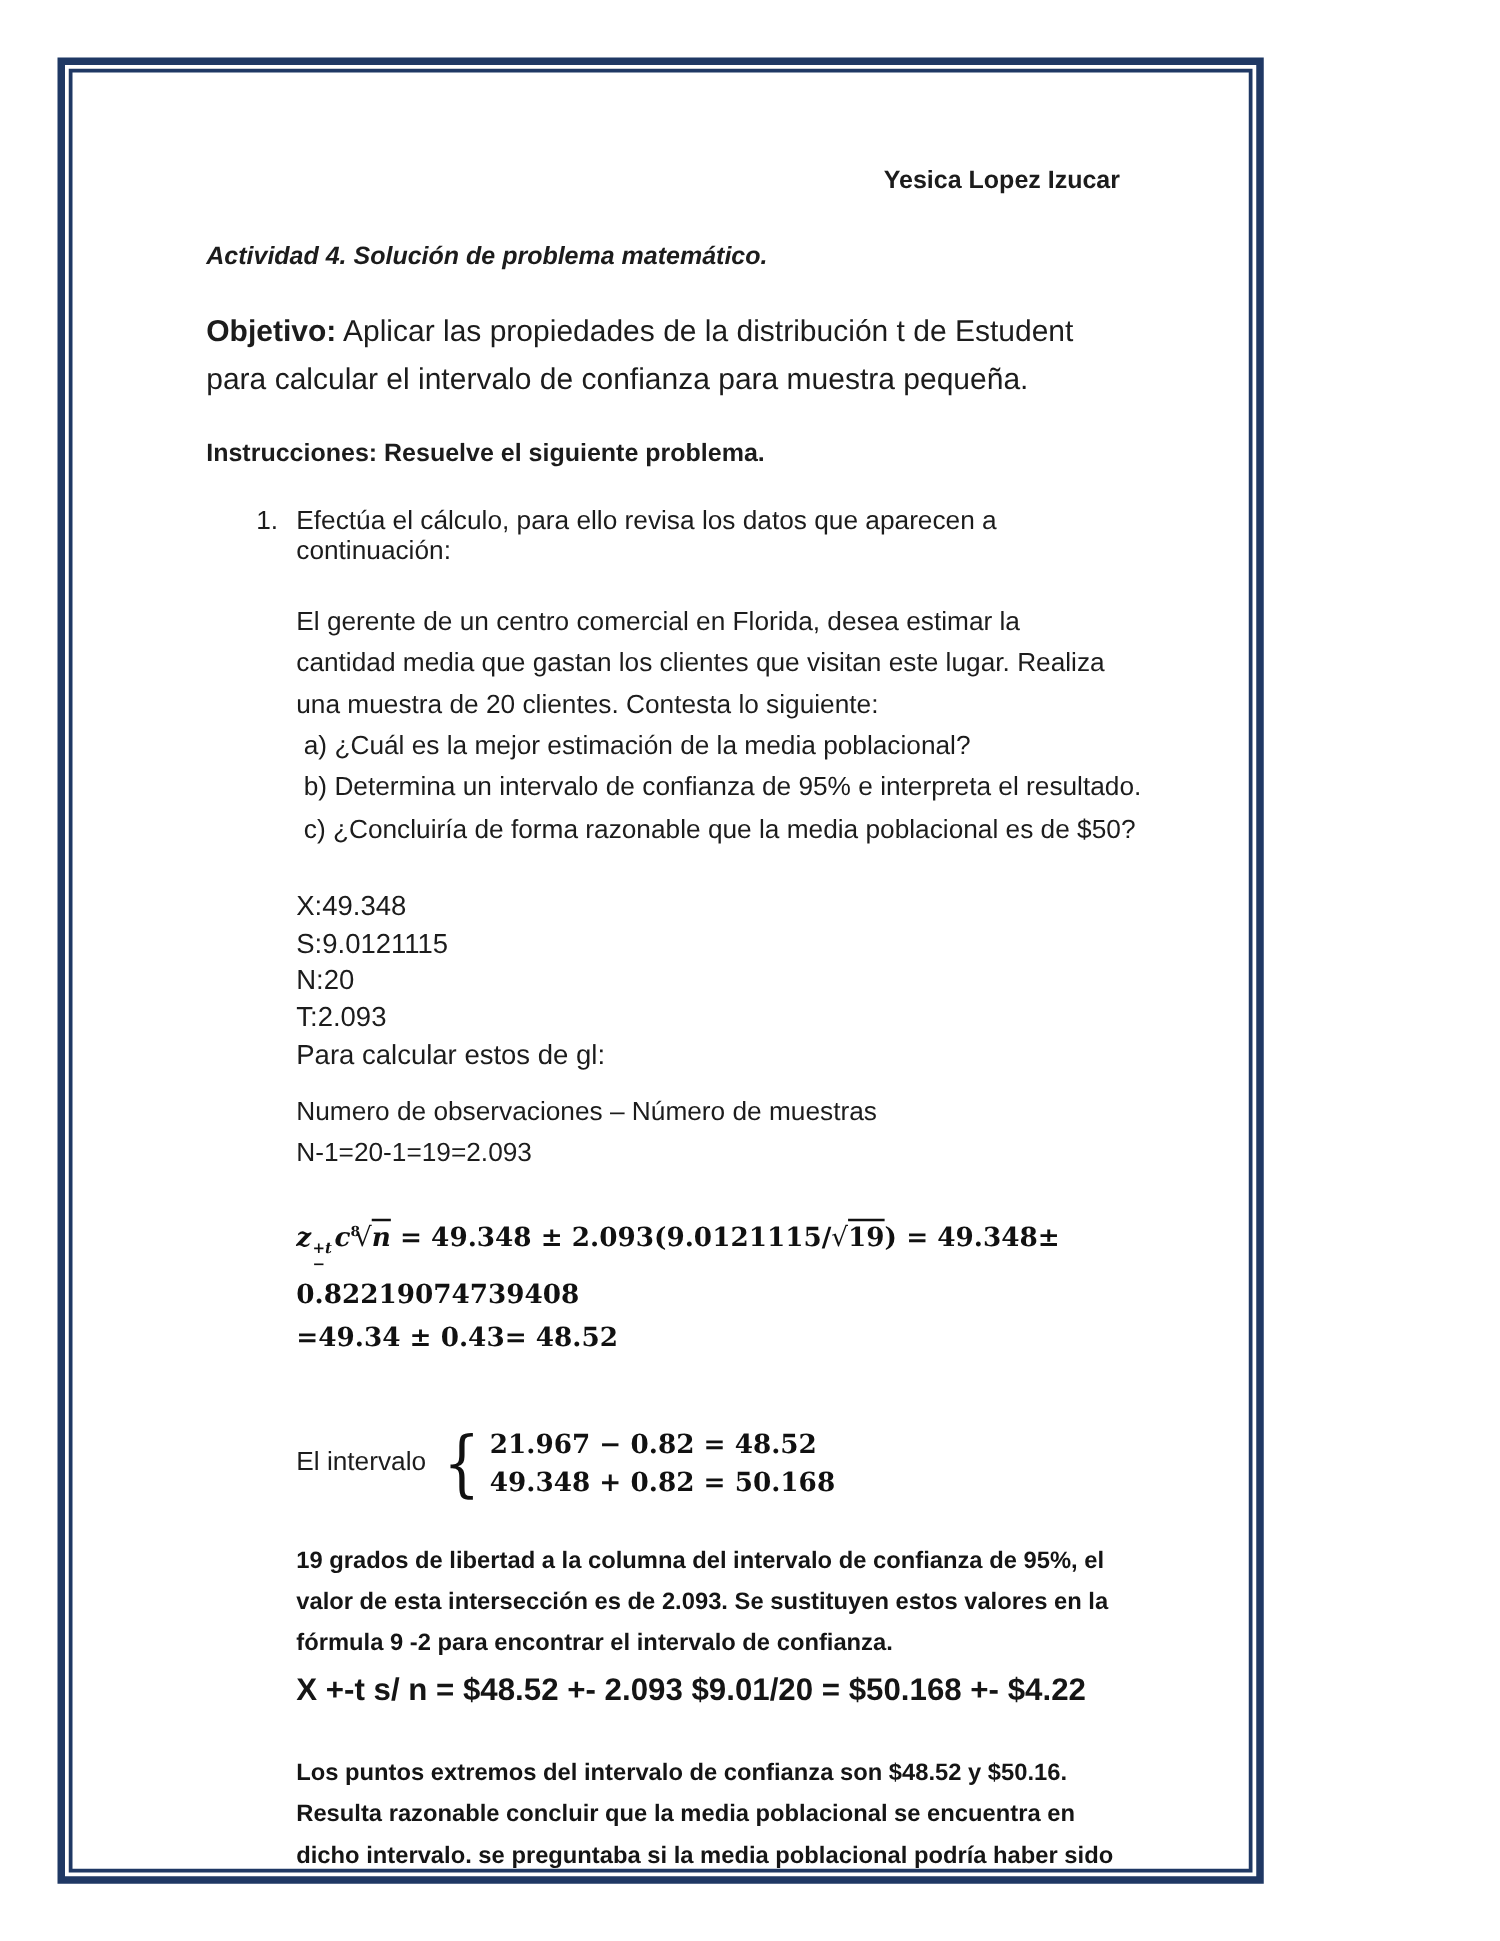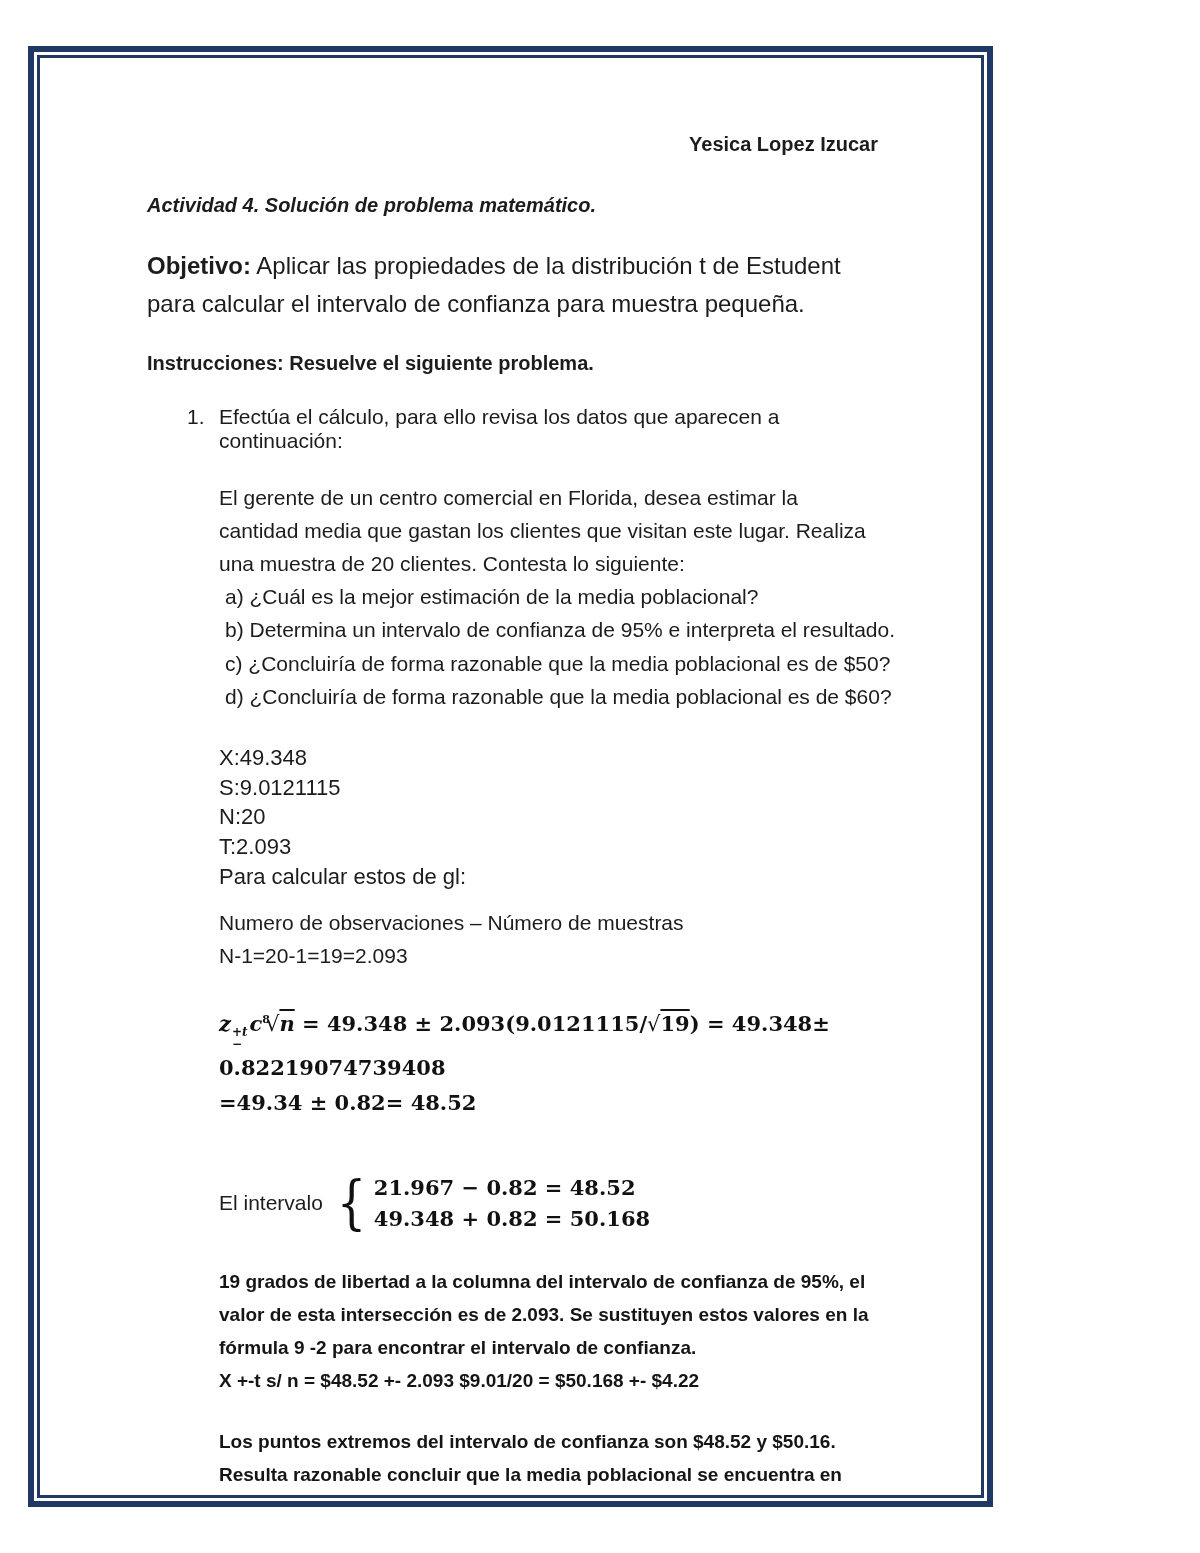--- a/index.html
+++ b/index.html
@@ -2,21 +2,21 @@
 <html lang="es" style="--navy: #1f3864;"><head>
 <meta charset="utf-8">
 <style>
   html,body{margin:0;padding:0;}
   body{
     width:1200px;height:1553px;position:relative;background:#ffffff;
     font-family:"Liberation Sans",sans-serif;color:#1c1c1c;
     -webkit-font-smoothing:antialiased;
   }
   .frame{
-    box-sizing:border-box;position:absolute;left:28px;top:46px;
+    box-sizing:border-box;position:absolute;left:46px;top:46px;
     width:965px;height:1461px;
     border:6px solid var(--navy,#1f3864);padding:3px;
   }
   .frame-inner{
     box-sizing:border-box;width:100%;height:100%;
     border:3px solid var(--navy,#1f3864);
     padding:75px 103px 0 107px;overflow:hidden;
   }
   .author{font-weight:bold;font-size:20px;text-align:right;margin:0;}
   .title{font-weight:bold;font-size:20px;margin:38px 0 0 0;font-style:italic;}
@@ -53,21 +53,21 @@
   }
   .interval-eqs{
     display:flex;flex-direction:column;font-family:"DejaVu Serif",serif;
     font-size:21px;font-weight:600;line-height:1.5;color:#111;
   }
   .bold-para{
     font-weight:700;font-size:19px;line-height:1.74;color:#151515;
     margin:30px 0 0 0;max-width:850px;
   }
   .bold-formula{
-    font-weight:700;font-size:19px;line-height:1.74;color:#151515;
+    font-weight:700;font-size:25px;line-height:1.74;color:#151515;
     margin:0;white-space:nowrap;
   }
   .bold-para-final{
     font-weight:700;font-size:19px;line-height:1.74;color:#151515;
     margin:28px 0 0 0;max-width:880px;
   }
 </style>
 </head>
 <body>
 
@@ -88,38 +88,37 @@
     </div>
 
     <div class="indent">
 
       <p class="statement">El gerente de un centro comercial en Florida, desea estimar la cantidad media que gastan los clientes que visitan este lugar. Realiza una muestra de 20 clientes. Contesta lo siguiente:</p>
 
       <div class="questions">
         <div>a) ¿Cuál es la mejor estimación de la media poblacional?</div>
         <div>b) Determina un intervalo de confianza de 95% e interpreta el resultado.</div>
         <div>c) ¿Concluiría de forma razonable que la media poblacional es de $50?</div>
-        <div>d) ¿Concluiría de forma razonable que la media poblacional es de $60?</div>
       </div>
 
       <div class="data-block">
         <div>X:49.348</div>
         <div>S:9.0121115</div>
         <div>N:20</div>
         <div>T:2.093</div>
         <div>Para calcular estos de gl:</div>
       </div>
 
       <div class="gl-block">
         <div>Numero de observaciones – Número de muestras</div>
         <div>N-1=20-1=19=2.093</div>
       </div>
 
       <p class="math"><span class="var">z</span><span class="supsub"><span>+t</span><span>−</span></span><span class="var">c</span><sup class="rootidx">8</sup><span class="rad">√</span><span class="ovl var">n</span><span> = 49.348 ± 2.093(9.0121115/</span><span class="rad">√</span><span class="ovl">19</span><span>) = 49.348±  0.82219074739408</span></p>
-      <p class="math math-line2">=49.34 ± 0.82= 48.52</p>
+      <p class="math math-line2">=49.34 ± 0.43= 48.52</p>
 
       <div class="interval">
         <span class="interval-label">El intervalo</span>
         <span class="brace">{</span>
         <span class="interval-eqs">
           <span>21.967 − 0.82 = 48.52</span>
           <span>49.348 + 0.82 = 50.168</span>
         </span>
       </div>
 

